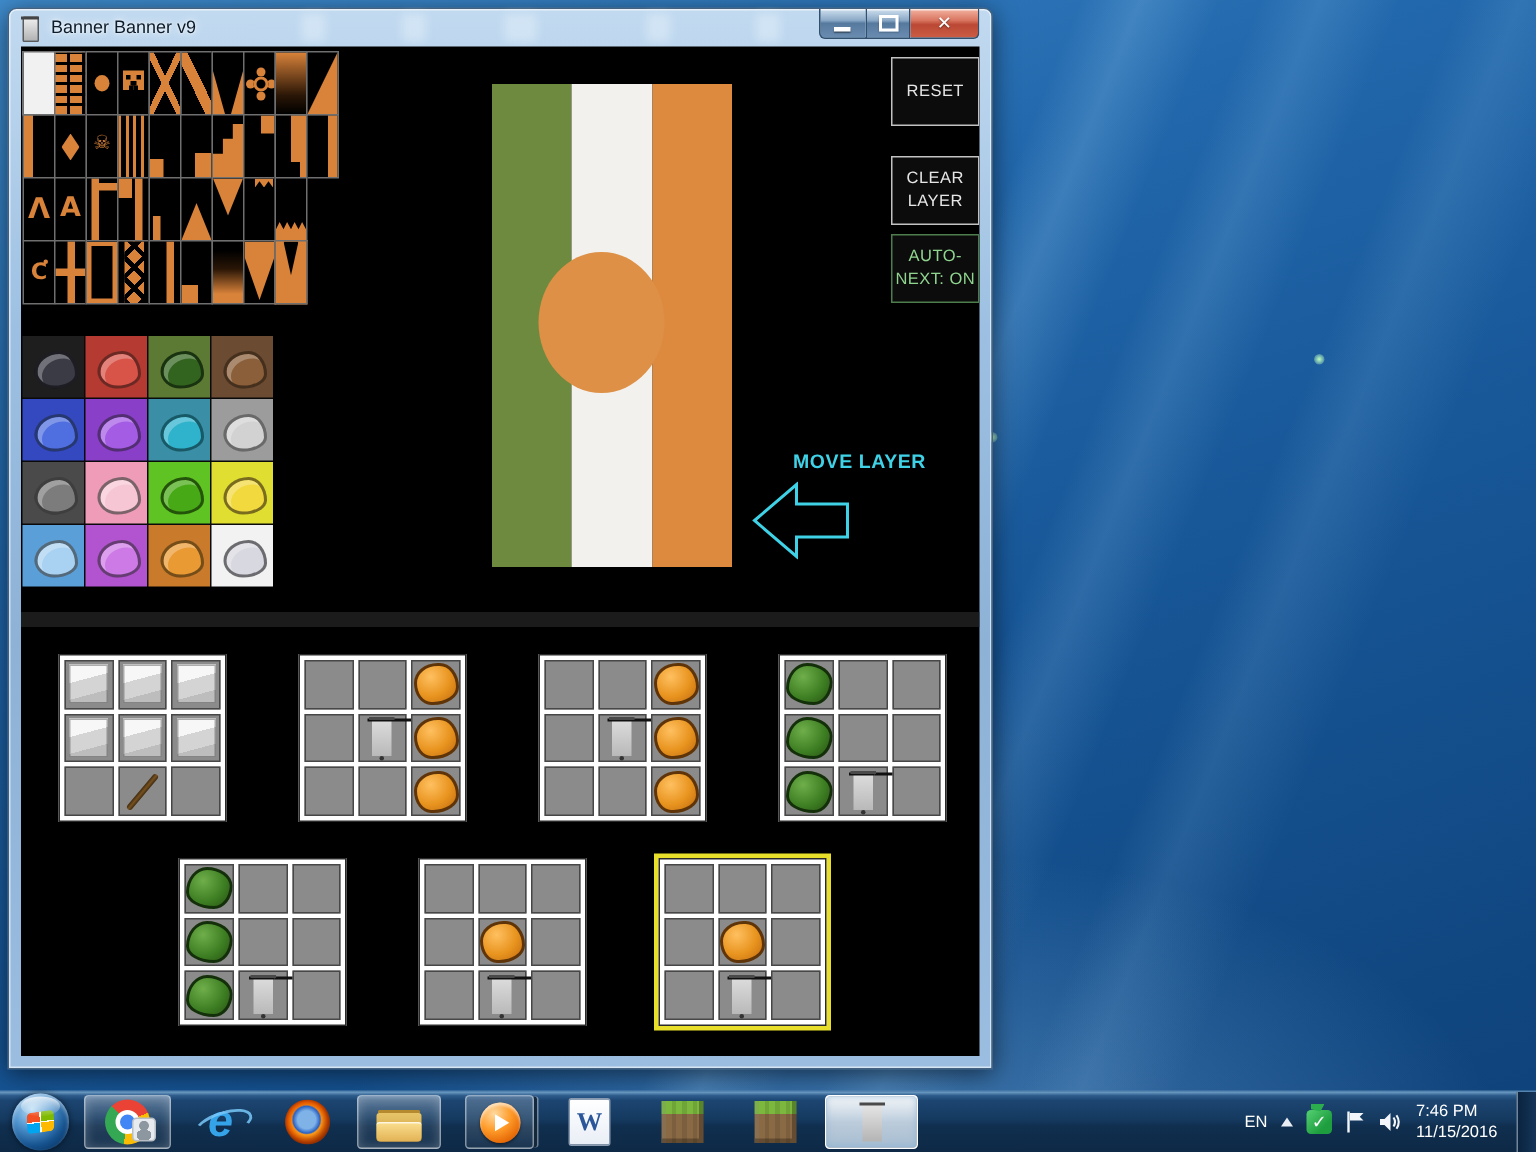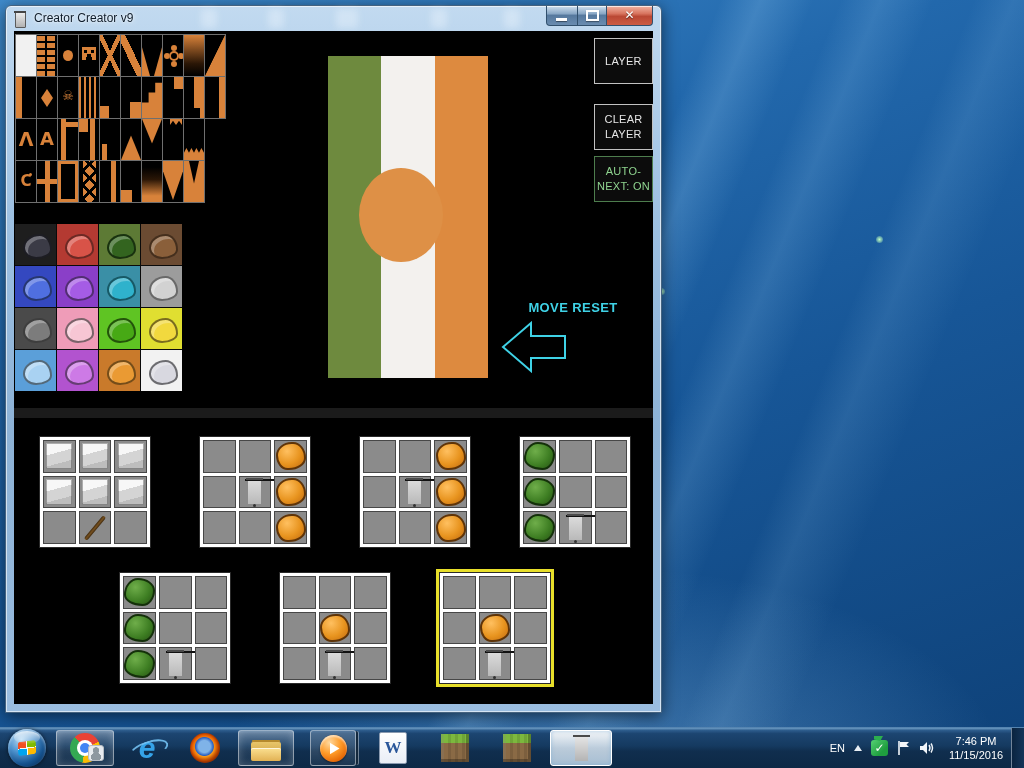--- a/index.html
+++ b/index.html
@@ -264,41 +264,41 @@
   
   #tray{position:absolute;right:16px;top:0;height:40px;display:flex;align-items:center;gap:8px;
     color:#fff;font-size:11px}
   .tray-ico{display:flex;align-items:center;justify-content:center}
   #green-check{width:17px;height:16px;border-radius:3px;position:relative;
     background:linear-gradient(135deg,#54d173,#1f9e3f 70%)}
   #green-check::before{content:"";position:absolute;left:3px;top:-4px;width:9px;height:5px;
     background:#2cae4e;clip-path:polygon(0 0,100% 0,70% 100%,0 70%)}
   #green-check::after{content:"✓";position:absolute;inset:0;color:#fff;
     font:700 12px/16px "DejaVu Sans",sans-serif;text-align:center}
-  #clock{text-align:center;line-height:1.3;width:64px}
+  #clock{text-align:left;line-height:1.3;width:64px}
   #show-desktop{position:absolute;right:0;top:0;width:12px;height:40px;
     background:linear-gradient(90deg,#0a2440,#143458);border-left:1px solid rgba(255,255,255,.4)}
 </style>
 </head>
 <body>
 
 <div id="desktop">
   <div class="spark" style="left:658px;top:288px"></div>
   <div class="spark" style="left:876px;top:236px"></div>
 </div>
 
 <div id="window">
   <div id="titlebar">
     <div class="sm" style="left:195px"></div>
     <div class="sm" style="left:262px"></div>
     <div class="sm" style="left:330px;width:22px"></div>
     <div class="sm" style="left:425px"></div>
     <div class="sm" style="left:498px"></div>
     <div id="app-ico"></div>
-    <div id="win-title">Creator Creator v9</div>
+    <div id="win-title">Banner Banner v9</div>
     <div id="win-controls">
       <div class="wc wc-min"></div>
       <div class="wc wc-max"></div>
       <div class="wc wc-close"></div>
     </div>
   </div>
 
   <div id="client">
     <div id="patterns">
         <div class="pat-row">
@@ -399,25 +399,25 @@
         </div>
       </div>
 
     <div id="preview">
       <div class="stripe" id="stripe-left" style="background: rgb(110, 138, 62);"></div>
       <div class="stripe" id="stripe-mid" style="background: rgb(243, 241, 238);"></div>
       <div class="stripe" id="stripe-right" style="background: rgb(221, 138, 63);"></div>
       <div id="preview-circle" style="background: rgb(222, 144, 70);"></div>
     </div>
 
-    <div class="app-btn" id="btn-reset">LAYER</div>
+    <div class="app-btn" id="btn-reset">RESET</div>
     <div class="app-btn" id="btn-clear">CLEAR LAYER</div>
     <div class="app-btn" id="btn-autonext">AUTO-NEXT: ON</div>
 
-    <div id="move-label">MOVE RESET</div>
+    <div id="move-label">MOVE LAYER</div>
     <svg id="move-arrow" width="68" height="52" viewBox="0 0 68 52">
       <path d="M3 26 L31 2 L31 15 L65 15 L65 37 L31 37 L31 50 Z" fill="none" stroke="#3fd2e6" stroke-width="2"></path>
     </svg>
 
     <div id="divider"></div>
     <div id="recipes">
         <div class="recipe">
           <div class="cell">
             <span class="item item-wool"></span>
           </div>

